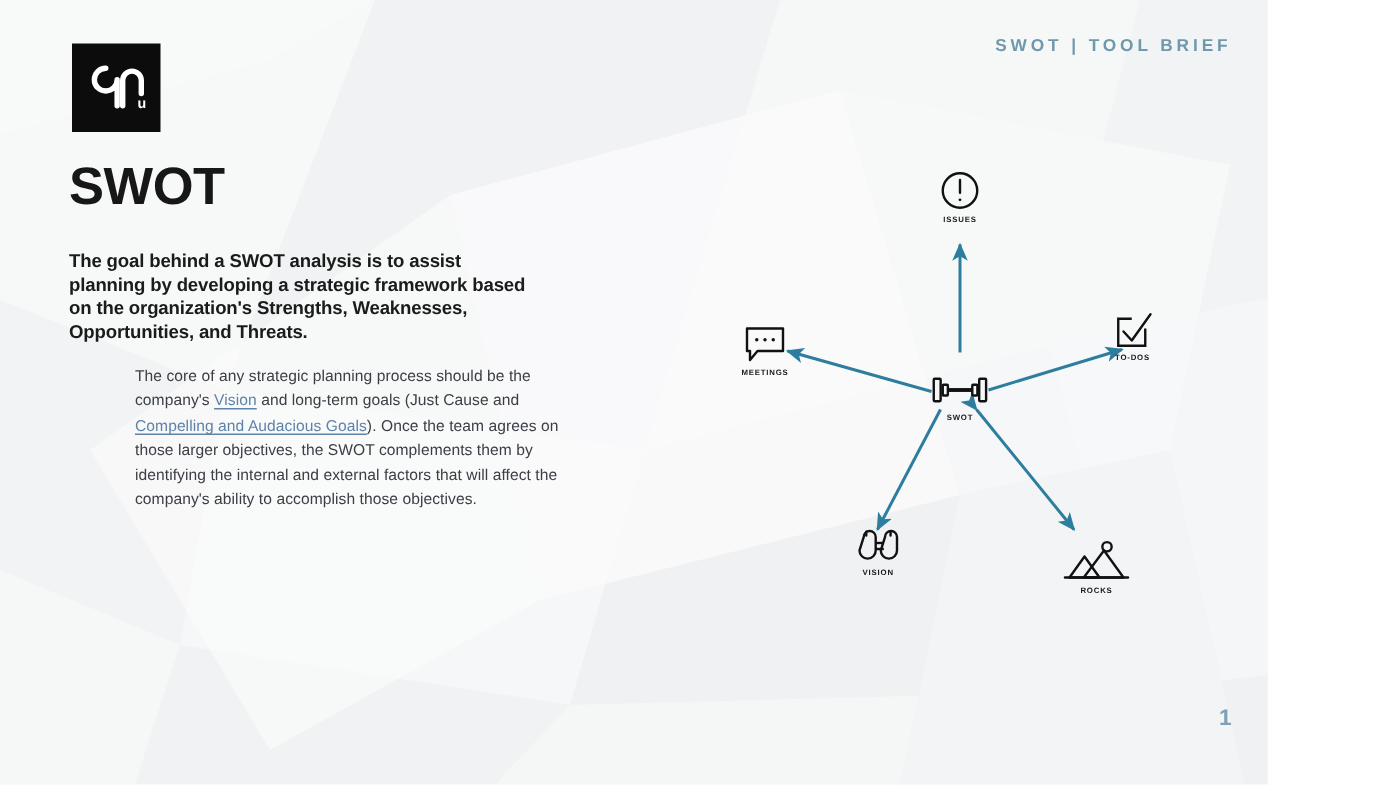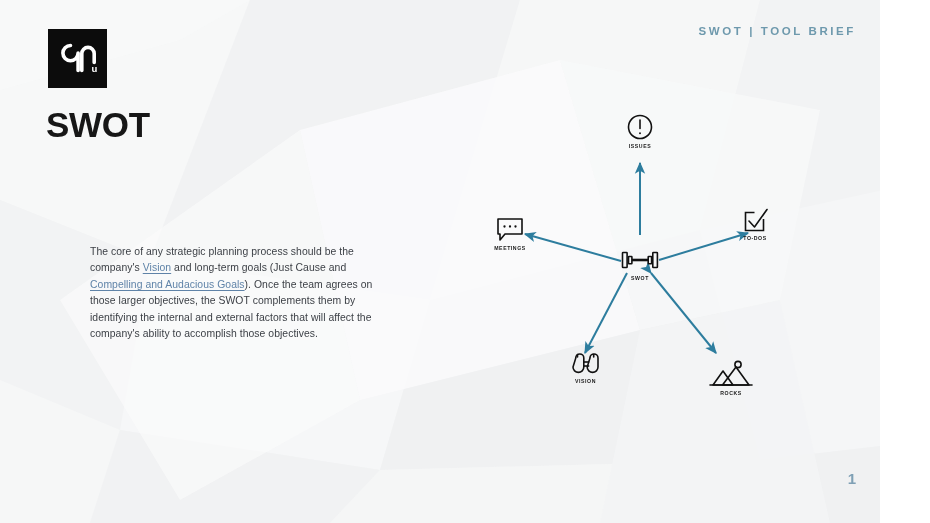--- a/index.html
+++ b/index.html
@@ -8,21 +8,20 @@
     padding: 0;
     background: #ffffff;
   }
   .slide {
     position: relative;
     width: 845px;
     height: 523px;
     overflow: hidden;
     background: #f4f5f6;
     font-family: "Liberation Sans", sans-serif;
-    padding-left: 35px;
     -webkit-font-smoothing: antialiased;
   }
 
   
   .bg-polys {
     position: absolute;
     left: 0; top: 0;
     width: 930px; height: 523px;
     display: block;
   }
@@ -162,20 +161,21 @@
                L33.8 24.6
                a6.2 6.2 0 0 1 12.4 0
                L46.2 33.4" fill="none" stroke="#ffffff" stroke-width="3.6" stroke-linecap="round" stroke-linejoin="round"></path>
 
       <text x="43.6" y="43.2" font-family="Liberation Sans, sans-serif" font-size="9.5" font-weight="700" fill="#ffffff">u</text>
     </svg>
   </div>
 
   <div class="title">SWOT</div>
 
+  <div class="lede">The goal behind a SWOT analysis is to assist planning by developing a strategic framework based on the organization's Strengths, Weaknesses, Opportunities, and Threats.</div>
 
   <div class="body-copy"><span>The core of any strategic planning process should be the company's </span><a class="link" href="#">Vision</a><span> and long-term goals (Just Cause and </span><a class="link" href="#">Compelling and Audacious Goals</a><span>). Once the team agrees on those larger objectives, the SWOT complements them by identifying the internal and external factors that will affect the company's ability to accomplish those objectives.</span></div>
 
   <div class="diagram">
     <svg width="370" height="330" viewBox="0 0 370 330" aria-hidden="true">
       <defs>
         <marker id="ah" markerWidth="7" markerHeight="7" refX="5.4" refY="3" orient="auto" markerUnits="strokeWidth">
           <path d="M0,0.4 L6,3 L0,5.6 L1.5,3 Z" fill="#2d7d9e"></path>
         </marker>
         <marker id="ah-start" markerWidth="7" markerHeight="7" refX="5.4" refY="3" orient="auto" markerUnits="strokeWidth">

